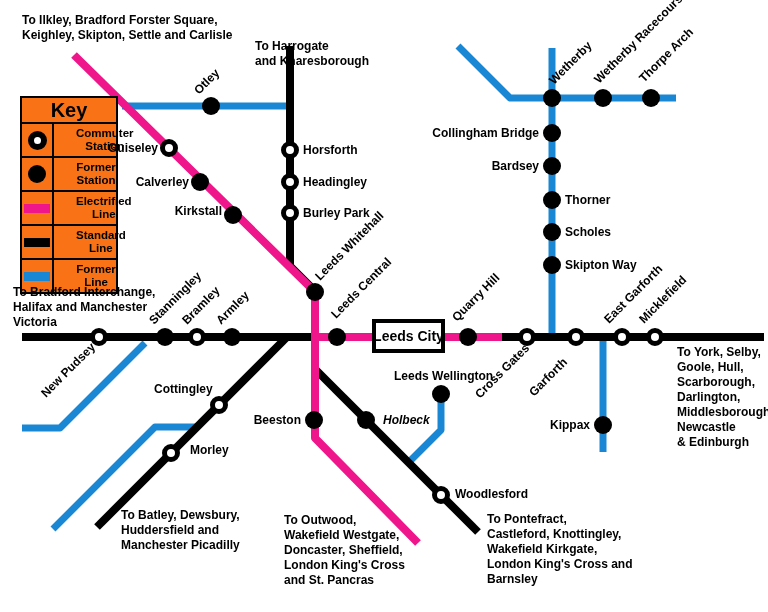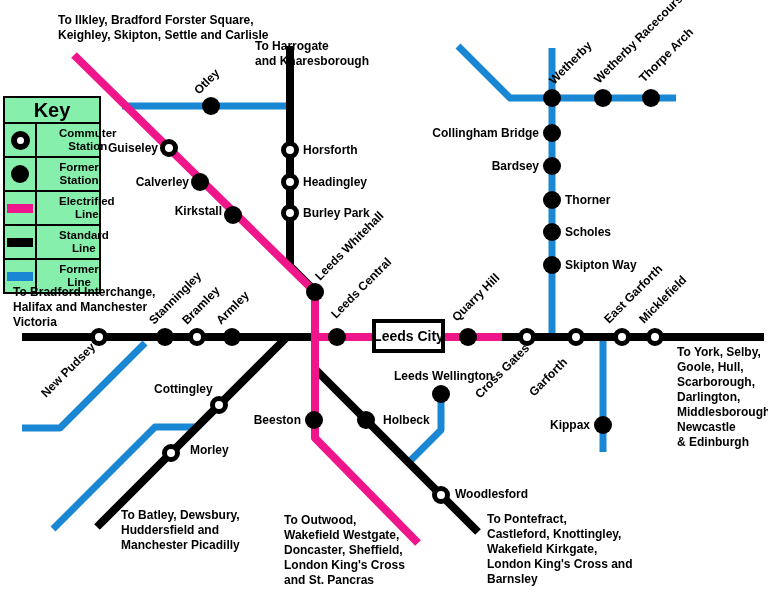--- a/index.html
+++ b/index.html
@@ -20,22 +20,22 @@
     color:#000; white-space:pre-line;
   }
   .citybox {
     position:absolute; left:372px; top:319px; width:65px; height:26px;
     background:#fff; border:4px solid #000;
     display:flex; align-items:center; justify-content:center;
     font-weight:bold; font-size:14px; white-space:nowrap;
   }
   
   .keybox {
-    position:absolute; left:3px; top:96px; width:94px;
-    background:#86efac; border:2.5px solid #000;
+    position:absolute; left:20px; top:96px; width:94px;
+    background:#f97316; border:2.5px solid #000;
   }
   .keytitle {
     font-weight:bold; font-size:20px; text-align:center; line-height:24px;
     border-bottom:2.5px solid #000;
   }
   .keyrow { display:flex; border-bottom:2.5px solid #000;gap:22px; }
   .keyrow:last-child { border-bottom:none; }
   .keysym {
     width:30px; border-right:2.5px solid #000; flex:none;
     display:flex; align-items:center; justify-content:center;
@@ -150,21 +150,21 @@
       <div class="keysym">
           <span class="sym-bar" style="background:#1987D3"></span>
         </div>
       <div class="keylab">Former
 Line</div>
     </div>
   </div>
 
   <div class="citybox">Leeds City</div>
 
-  <div class="dest" style="left:22px; top:13px;margin-left:36px;">To Ilkley, Bradford Forster Square,
+  <div class="dest" style="left:22px; top:13px;">To Ilkley, Bradford Forster Square,
 Keighley, Skipton, Settle and Carlisle</div>
   <div class="dest" style="left:255px; top:11px;margin-top:28px;">To Harrogate
 and Knaresborough</div>
   <div class="dest" style="left:121px; top:508px;">To Batley, Dewsbury,
 Huddersfield and
 Manchester Picadilly</div>
   <div class="dest" style="left:13px; top:285px;">To Bradford Interchange,
 Halifax and Manchester
 Victoria</div>
   <div class="dest" style="left:284px; top:513px;">To Outwood,
@@ -194,21 +194,21 @@
   <div class="lbl r" style="left:590px; top:418px;">Kippax</div>
 
   <div class="lbl" style="left:303px; top:143px;">Horsforth</div>
   <div class="lbl" style="left:303px; top:175px;">Headingley</div>
   <div class="lbl" style="left:303px; top:206px;">Burley Park</div>
   <div class="lbl" style="left:565px; top:193px;">Thorner</div>
   <div class="lbl" style="left:565px; top:225px;">Scholes</div>
   <div class="lbl" style="left:565px; top:258px;">Skipton Way</div>
   <div class="lbl" style="left:154px; top:382px;">Cottingley</div>
   <div class="lbl" style="left:190px; top:443px;">Morley</div>
-  <div class="lbl" style="left:383px; top:413px;">Holbeck</div>
+  <div class="lbl" style="left:383px; top:413px;font-style:italic;">Holbeck</div>
   <div class="lbl" style="left:394px; top:369px;">Leeds Wellington</div>
   <div class="lbl" style="left:455px; top:487px;">Woodlesford</div>
 
   <div class="lbl rot" style="left:201px; top:83px;">Otley</div>
   <div class="lbl rot" style="left:556px; top:73px;">Wetherby</div>
   <div class="lbl rot" style="left:601px; top:72px;">Wetherby Racecourse</div>
   <div class="lbl rot" style="left:646px; top:71px;">Thorpe Arch</div>
   <div class="lbl rot" style="left:322px; top:269px;">Leeds Whitehall</div>
   <div class="lbl rot" style="left:338px; top:307px;">Leeds Central</div>
   <div class="lbl rot" style="left:459px; top:310px;">Quarry Hill</div>

